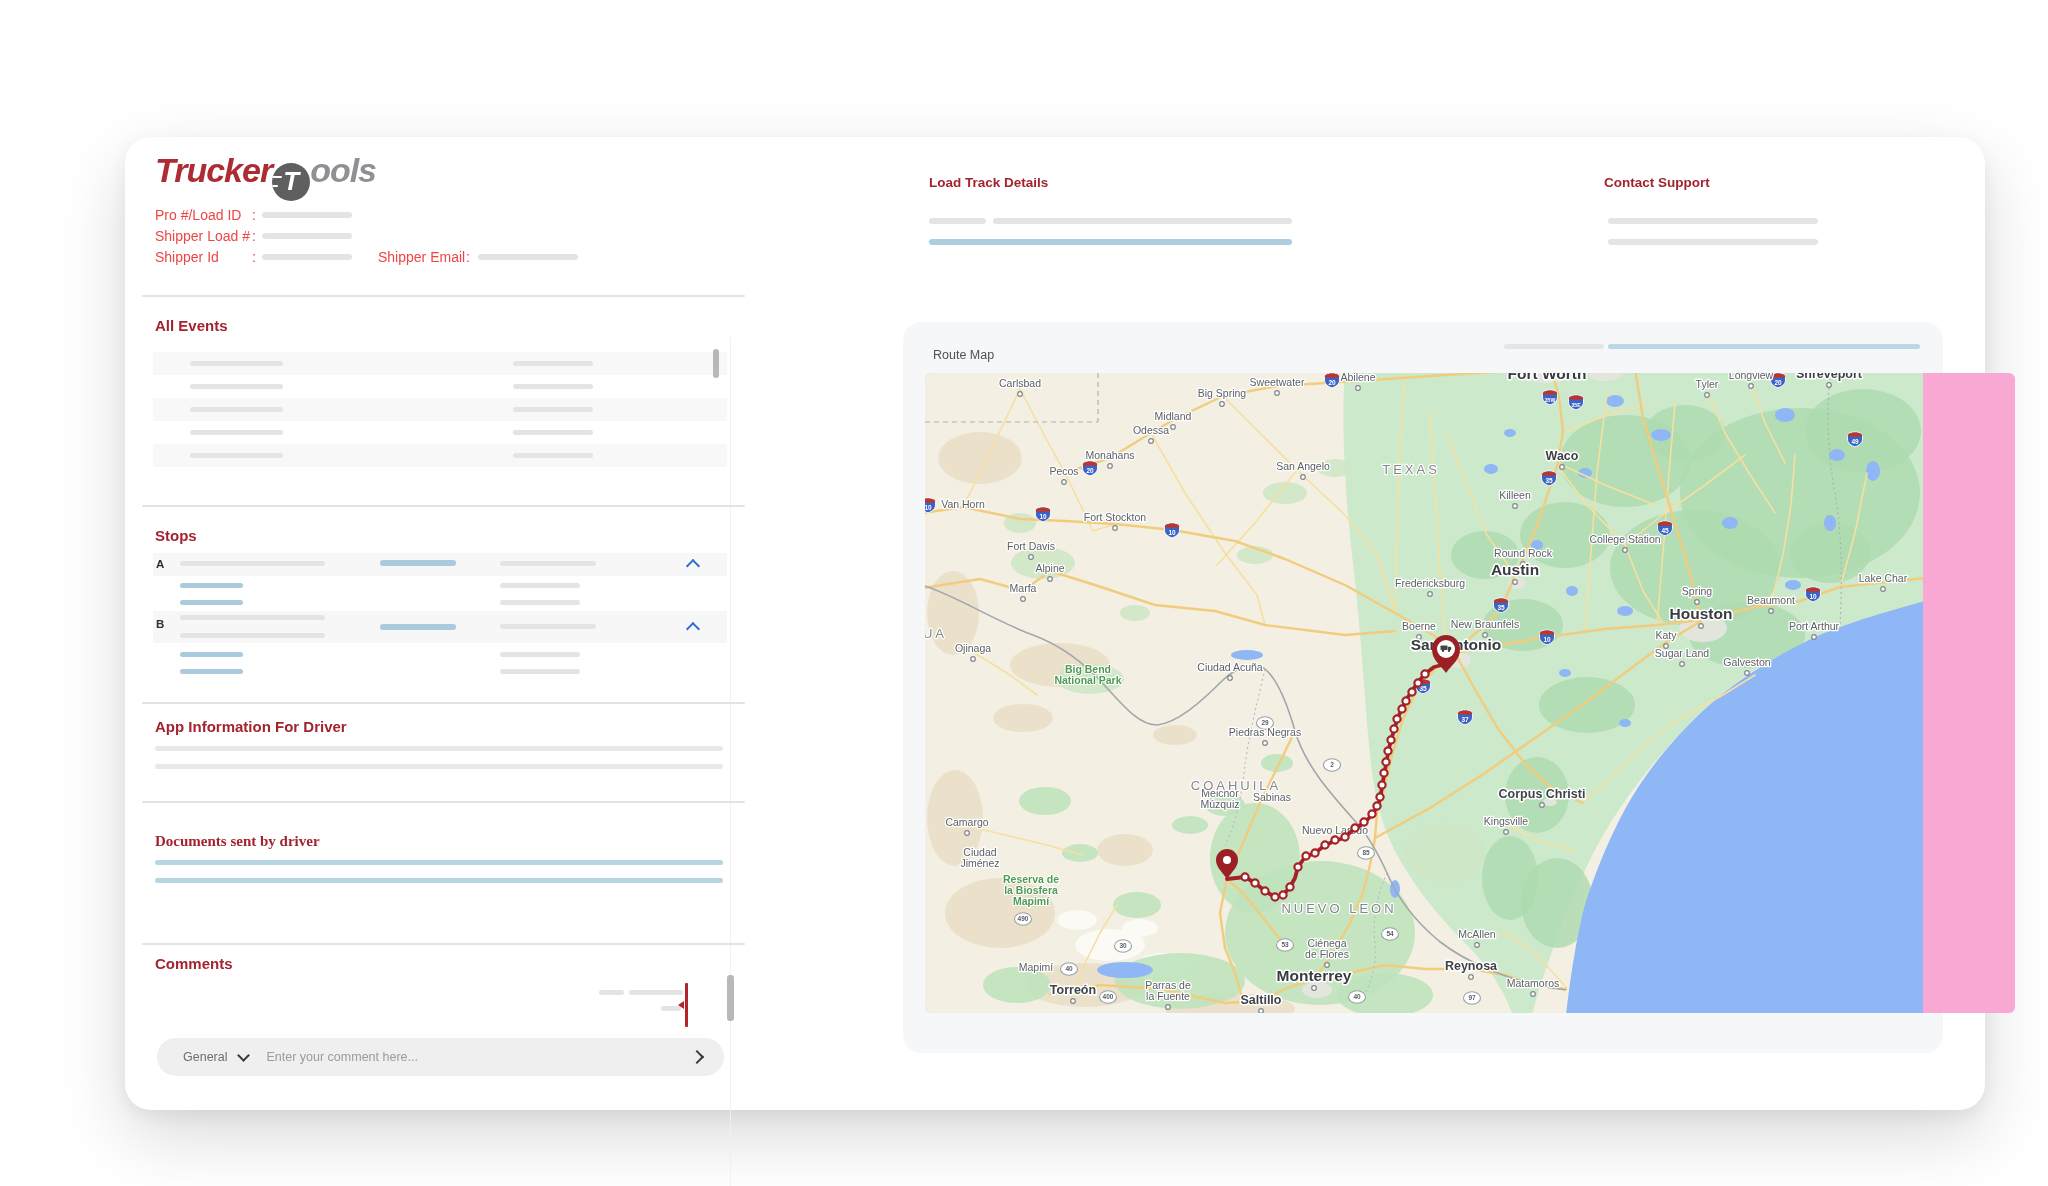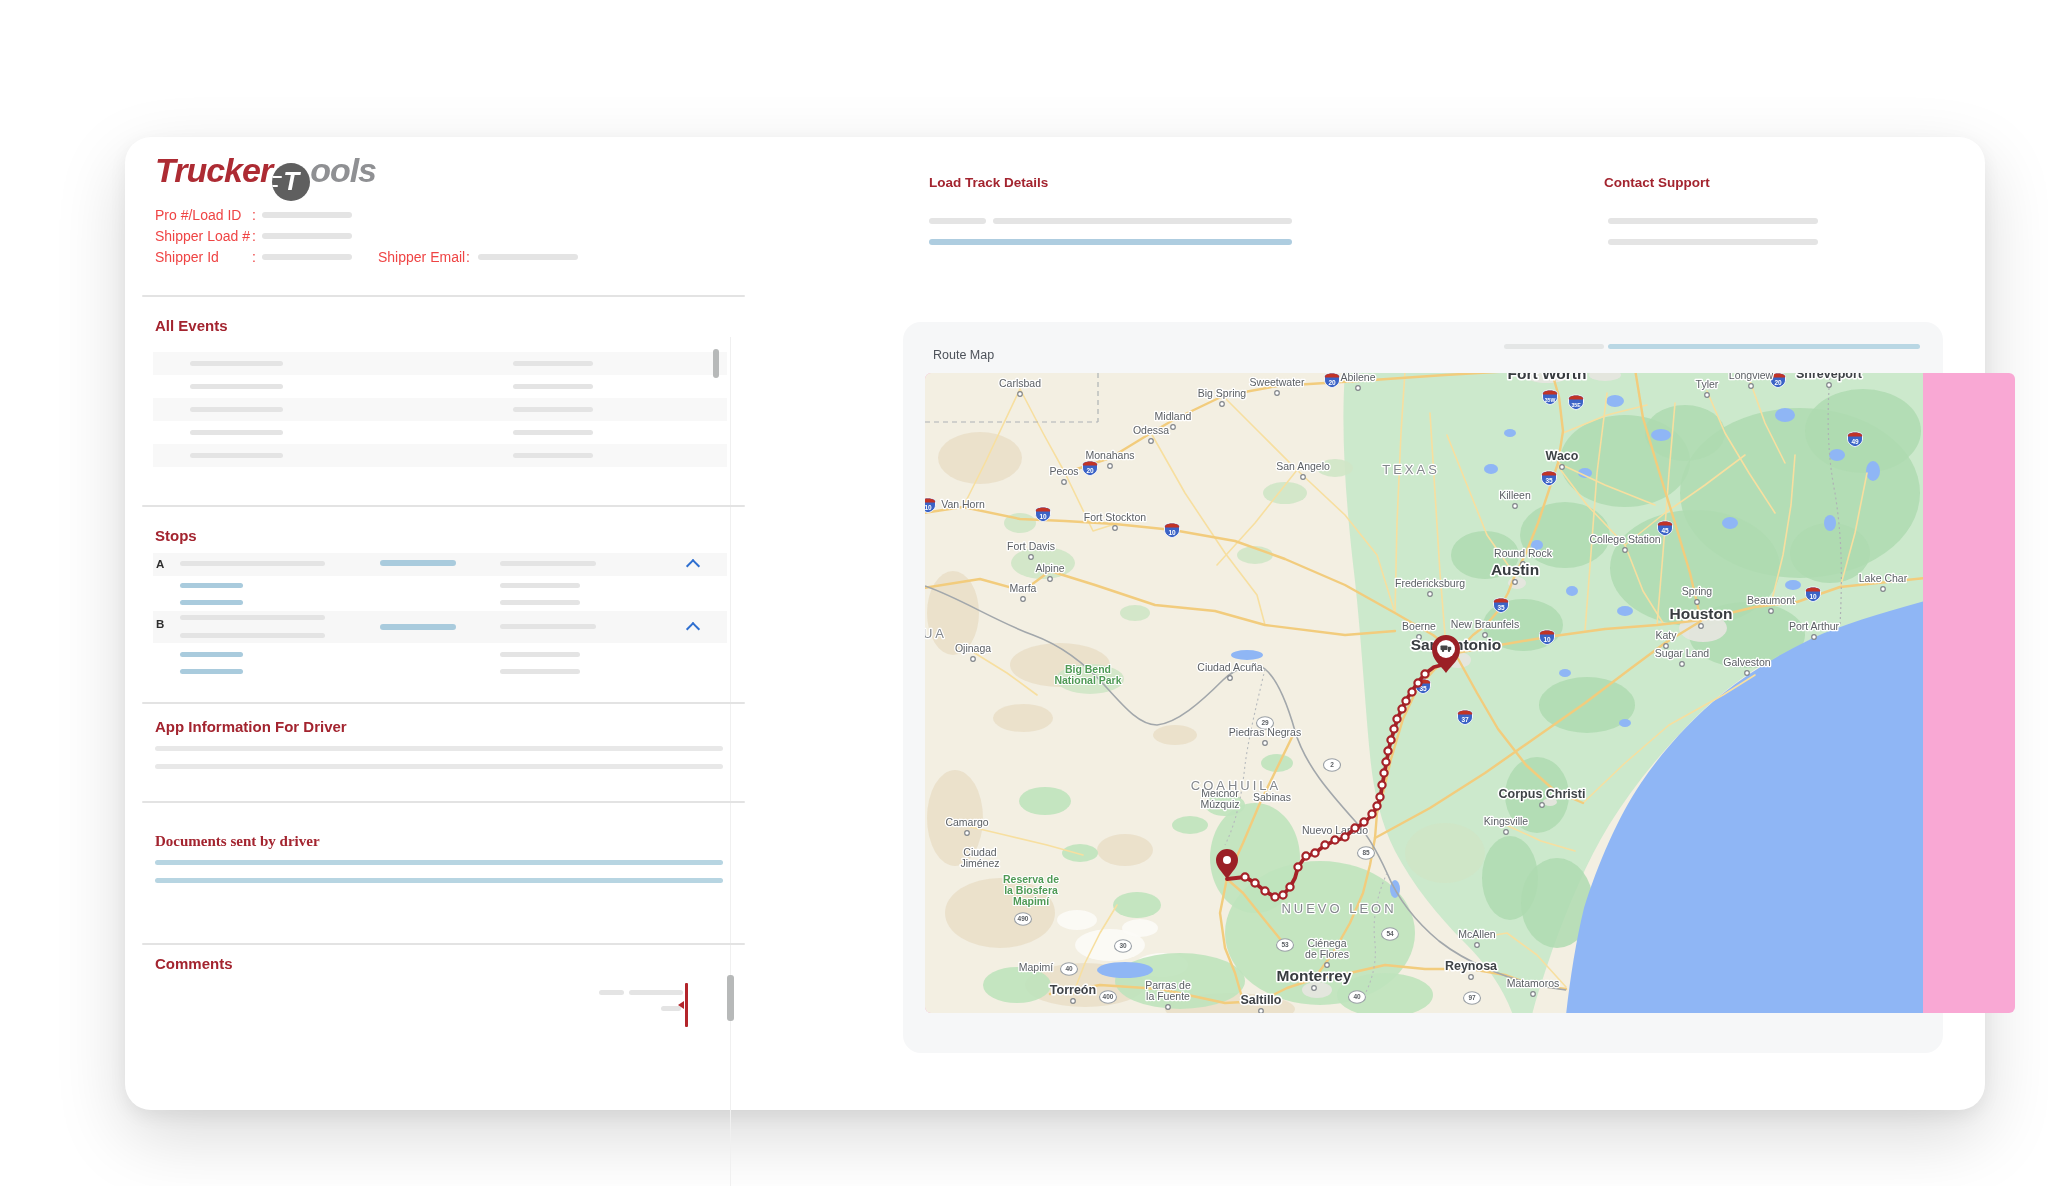--- a/index.html
+++ b/index.html
@@ -154,20 +154,26 @@
       <div class="divider" style="top:806px;"></div>
 
       <div class="abs hd" style="left:30px;top:818px;font-size:15px;">Comments</div>
       <div class="bar" style="left:474px;top:853px;width:25px;"></div>
       <div class="bar" style="left:504px;top:853px;width:54px;"></div>
       <div class="bar" style="left:536px;top:869px;width:20px;"></div>
       <div class="red-line" style="left:560px;top:846px;height:44px;"></div>
       <div class="red-notch" style="left:553px;top:864px;"></div>
       <div class="scrollthumb" style="left:602px;top:838px;width:7px;height:46px;"></div>
 
+      <div class="pill" style="left:32px;top:901px;width:567px;height:38px;">
+        <span class="cat">General</span>
+        <span class="chev-dn"></span>
+        <input type="text" placeholder="Enter your comment here..." style="">
+        <span class="chev-send"></span>
+      </div>
     </div>
 
     <div class="abs hd" style="left:804px;top:38px;font-size:13.5px;">Load Track Details</div>
     <div class="bar" style="left:804px;top:81px;width:57px;height:6px;"></div>
     <div class="bar" style="left:868px;top:81px;width:299px;height:6px;"></div>
     <div class="bar blue" style="left:804px;top:102px;width:363px;height:6px;background:#aecde0;"></div>
 
     <div class="abs hd" style="left:1479px;top:38px;font-size:13.5px;">Contact Support</div>
     <div class="bar" style="left:1483px;top:81px;width:210px;height:6px;"></div>
     <div class="bar" style="left:1483px;top:102px;width:210px;height:6px;"></div>

